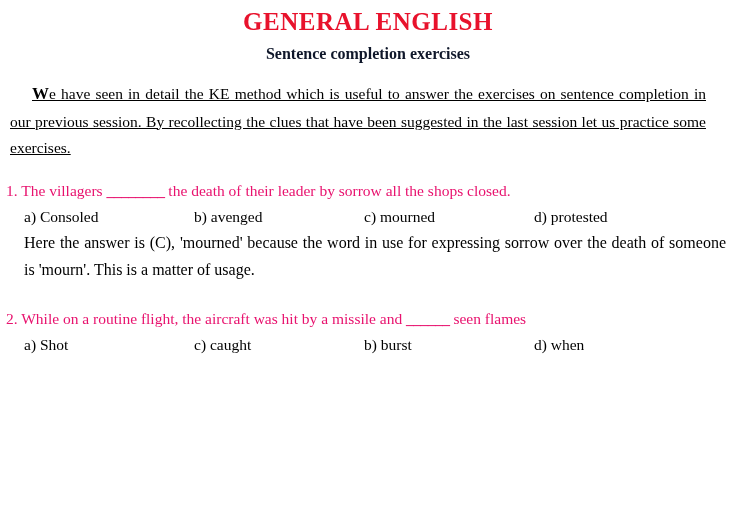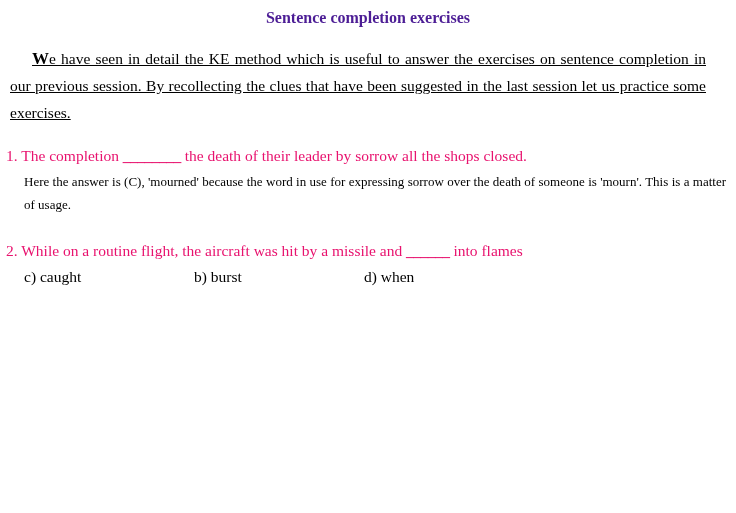--- a/index.html
+++ b/index.html
@@ -26,21 +26,21 @@
     color: #e8122c;
     font-family: "Liberation Serif", serif;
     font-weight: bold;
     font-size: 25px;
     letter-spacing: 0.5px;
     margin: 8px 0 0 0;
     line-height: 1.1;
   }
   .subtitle {
     text-align: center;
-    color: #4c1d95;
+    color: #0f172a;
     font-family: "Liberation Serif", serif;
     font-weight: bold;
     font-size: 16px;
     margin: 9px 0 0 0;
     line-height: 1.1;
   }
   .intro {
     margin: 17px 30px 0 10px;
     font-size: 15.5px;
     line-height: 1.73;
@@ -73,56 +73,64 @@
     color: #000;
   }
   .options .opt {
     width: 170px;
   }
   .options .opt:last-child {
     width: auto;
   }
   .explain {
     margin: 3px 10px 0 24px;
-    font-size: 13px;
+    font-size: 16px;
     line-height: 1.72;
     text-align: justify;
     text-justify: inter-word;
   }
   .spacer-sm { height: 8px; }
   .spacer-md { height: 14px; }
 </style>
 </head>
 <body>
 
 <div class="page">
 
+  <h1 class="title">GENERAL ENGLISH</h1>
   <h2 class="subtitle">Sentence completion exercises</h2>
 
   <p class="intro"><span class="indent"></span><span class="dropcap">W</span><span>e have seen in detail the KE method which is useful to answer the exercises on sentence completion in our previous session. By recollecting the clues that have been suggested in the last session let us practice some exercises.</span></p>
 
   <div class="spacer-sm"></div>
 
   <p class="question">
     <span>1.</span>
-    <span>The completion</span>
+    <span>The villagers</span>
     <span class="blank">________</span>
     <span>the death of their leader by sorrow all the shops closed.</span>
   </p>
+  <div class="options">
+    <span class="opt">a) Consoled</span>
+    <span class="opt">b) avenged</span>
+    <span class="opt">c) mourned</span>
+    <span class="opt">d) protested</span>
+  </div>
   <p class="explain">Here the answer is (C), 'mourned' because the word in use for expressing sorrow over the death of someone is 'mourn'.  This is a matter of usage.</p>
 
   <div class="spacer-md"></div>
 
   <p class="question">
     <span>2.</span>
     <span>While on a routine flight, the aircraft was hit by a missile and</span>
     <span class="blank">______</span>
-    <span>into flames</span>
+    <span>seen flames</span>
   </p>
   <div class="options">
+    <span class="opt">a) Shot</span>
     <span class="opt">c) caught</span>
     <span class="opt">b) burst</span>
     <span class="opt">d) when</span>
   </div>
 
   <div class="spacer-md"></div>
 
 
 </div>
 

